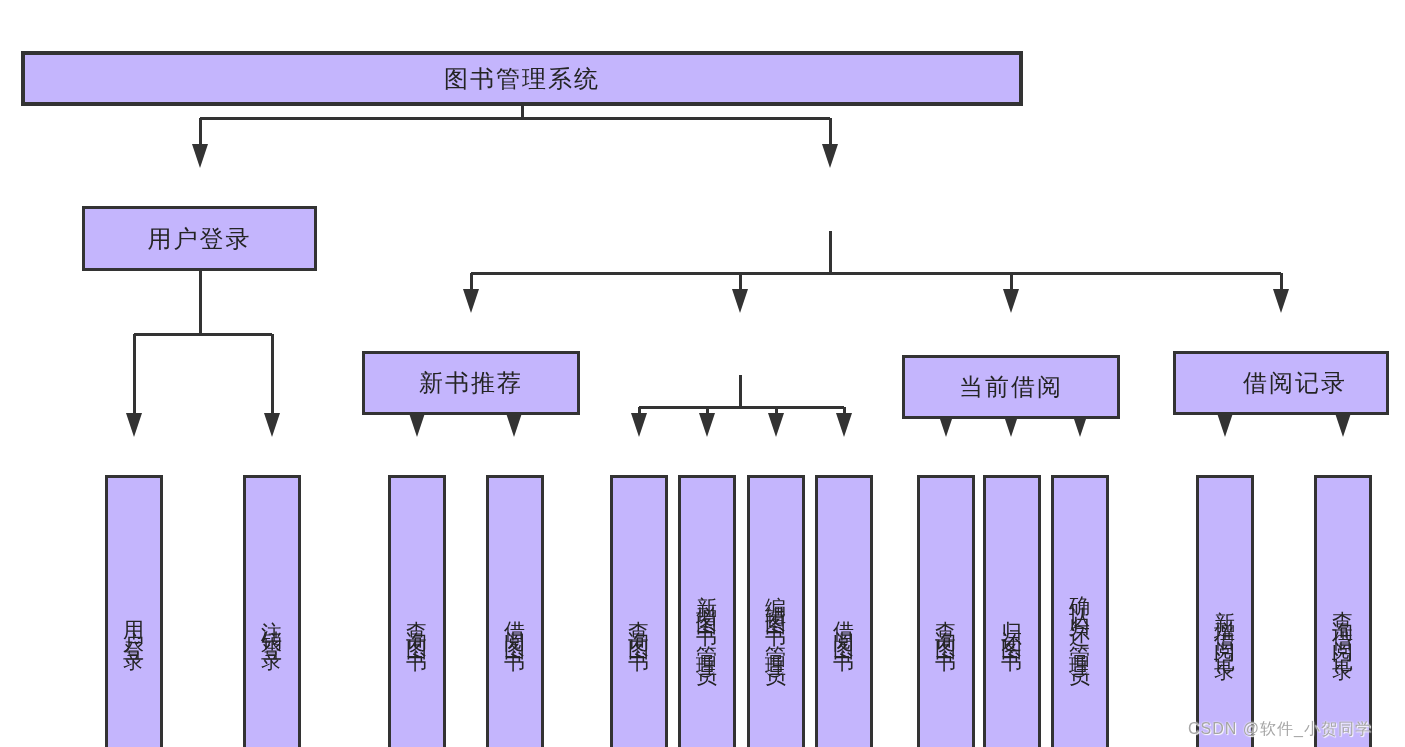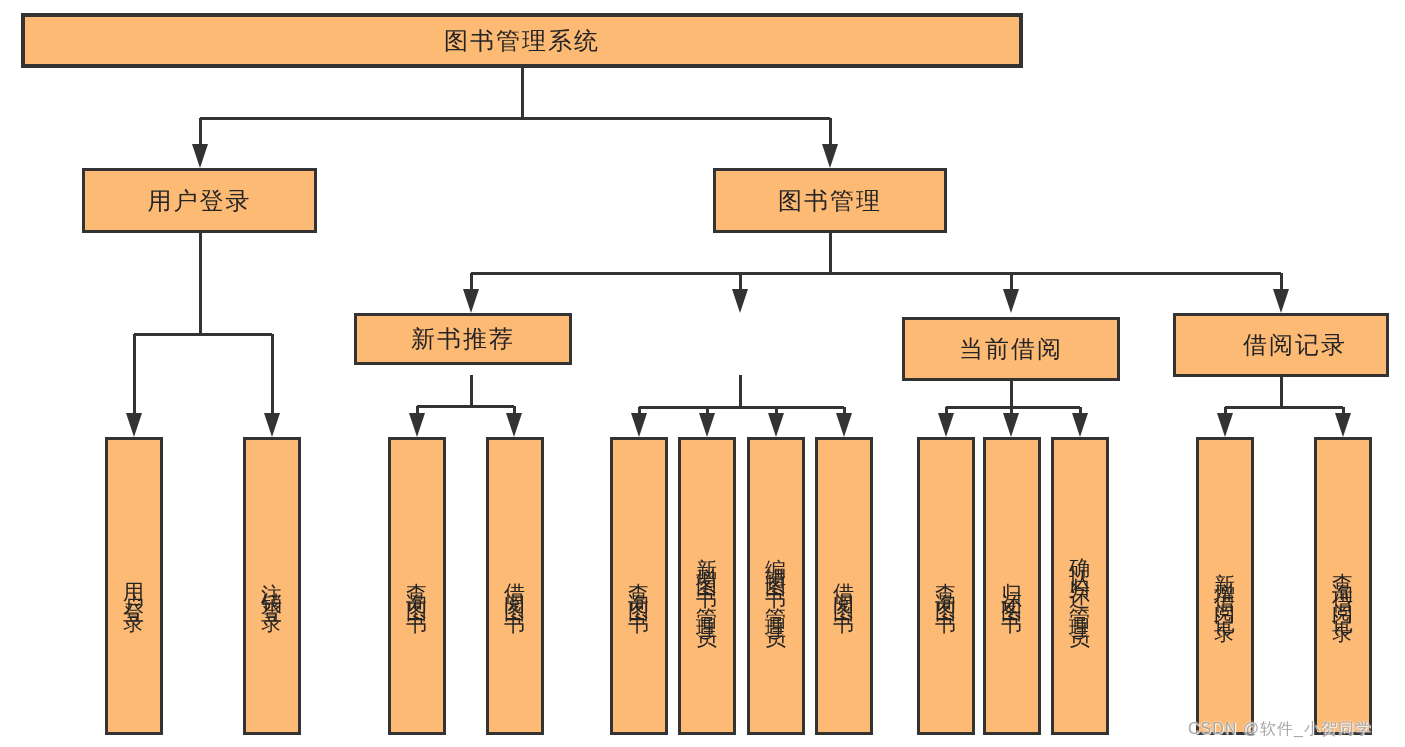--- a/index.html
+++ b/index.html
@@ -17,32 +17,33 @@
     overflow:hidden;
     font-family:"Liberation Sans","DejaVu Sans",sans-serif;
     color:var(--text);
   }
   .edges{position:absolute;left:0;top:0;z-index:0;}
   .edges path{stroke:var(--line);stroke-width:3;fill:none;shape-rendering:crispEdges;}
   .edges polygon{fill:var(--line);stroke:none;}
   .box{
     position:absolute;
     box-sizing:border-box;
-    background:#fdba74;
+    background:#c4b5fd;
     border:3px solid var(--line);
     display:flex;align-items:center;justify-content:center;
     z-index:1;
     font-size:24px;
     letter-spacing:2px;
     white-space:nowrap;
+    margin-top:38px;
   }
   .b-root{left:21px;top:13px;width:1002px;height:55px;border-width:4px;}
   .b-login{left:82px;top:168px;width:235px;height:65px;}
   .b-mgmt{left:713px;top:168px;width:234px;height:65px;}
-  .b-rec{left:354px;top:313px;width:218px;height:52px;}
+  .b-rec{left:362px;top:313px;width:218px;height:64px;}
   .b-borrow{left:632px;top:313px;width:215px;height:64px;}
   .b-current{left:902px;top:317px;width:218px;height:64px;}
   .b-records{left:1173px;top:313px;width:216px;height:64px;padding-left:28px;}
   .leaf{
     top:437px;height:298px;width:58px;
     writing-mode:vertical-rl;
     text-orientation:mixed;
     font-size:21px;
     letter-spacing:10px;
     line-height:1;
@@ -114,21 +115,20 @@
     <g>
       <path d="M1281 375 V407 M1225 407 H1343 M1225 407 V416 M1343 407 V416"></path>
       <polygon points="1217,413 1233,413 1225,437"></polygon>
       <polygon points="1335,413 1351,413 1343,437"></polygon>
     </g>
   </svg>
 
   <div class="box b-root">图书管理系统</div>
 
   <div class="box b-login">用户登录</div>
-  <div class="box b-mgmt">图书管理</div>
 
   <div class="box b-rec">新书推荐</div>
   <div class="box b-current">当前借阅</div>
   <div class="box b-records">借阅记录</div>
 
   <div class="box leaf l1">用户登录</div>
   <div class="box leaf l2">注销登录</div>
 
   <div class="box leaf l3">查询图书</div>
   <div class="box leaf l4">借阅图书</div>

